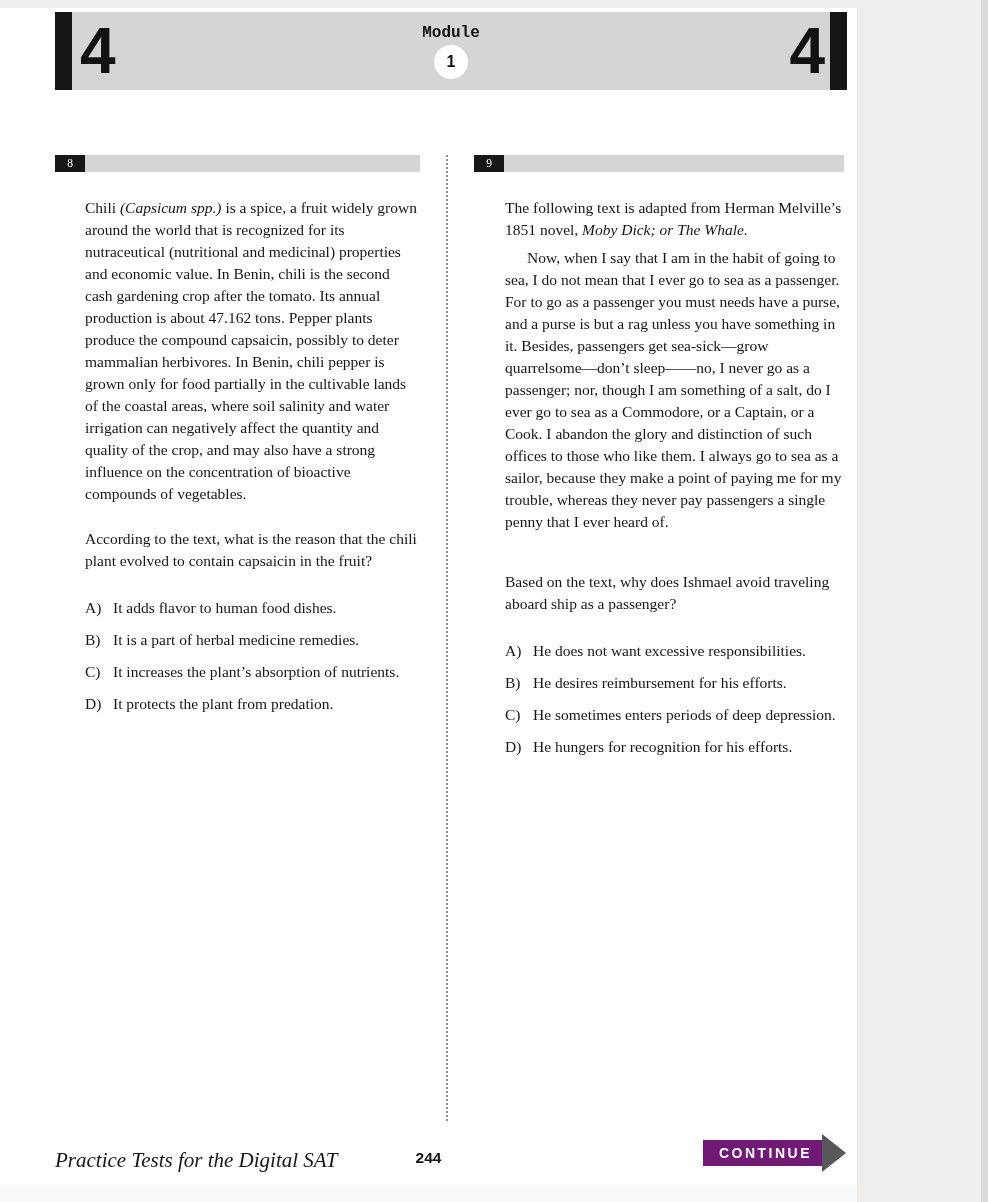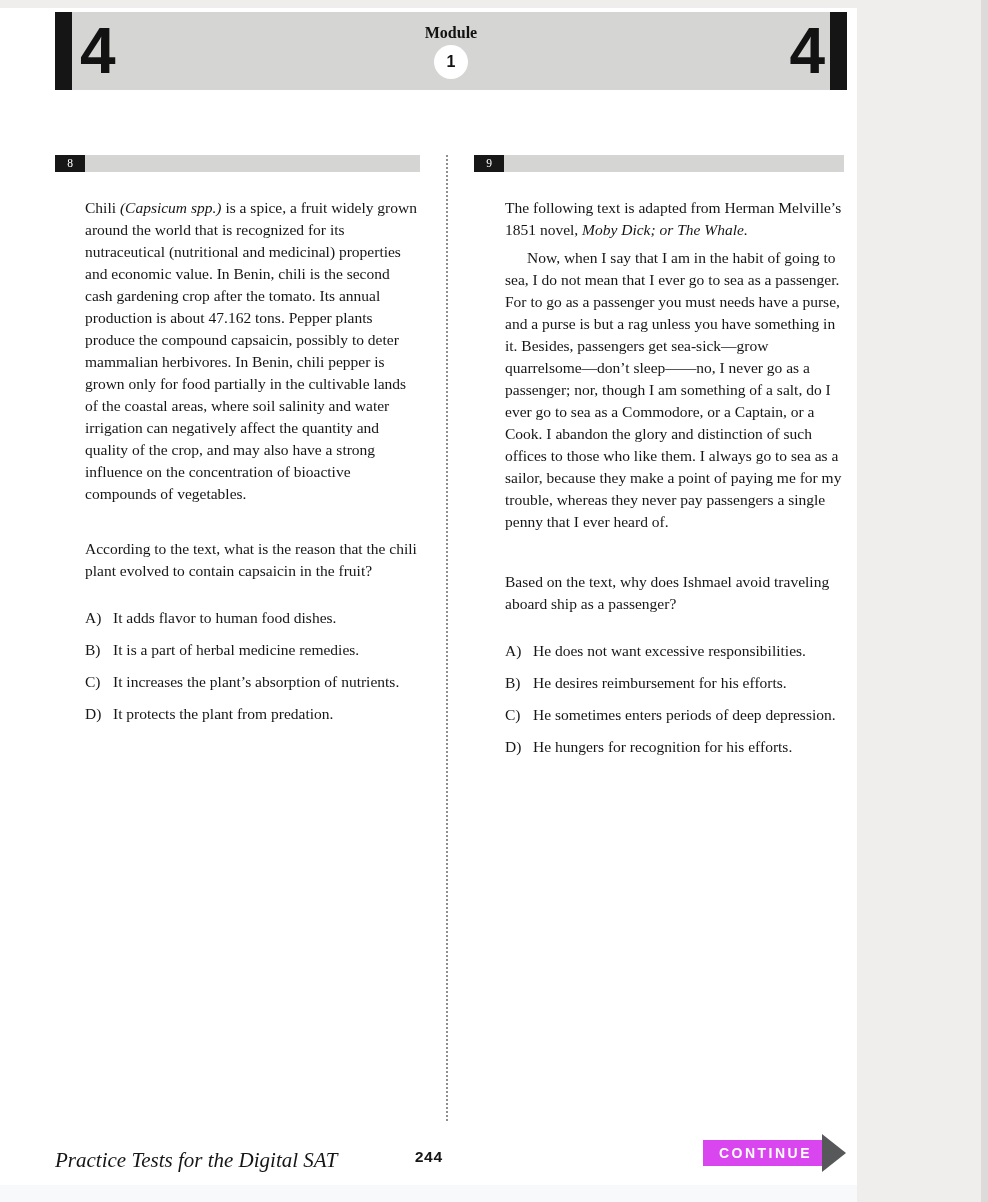--- a/index.html
+++ b/index.html
@@ -34,21 +34,21 @@
   .big-num {
     font-family:"Liberation Sans", sans-serif;
     font-weight:bold; font-size:64px; line-height:70px;
     color:#121212; padding:0 8px; letter-spacing:-3px;
   }
   .banner-center {
     flex:1; display:flex; flex-direction:column;
     align-items:center; justify-content:center; gap:3px;
   }
   .module-label {
-    font-family:Liberation Serif, serif;
+    font-family:Liberation Mono, monospace;
     font-weight:bold; font-size:16px; color:#121212;
   }
   .module-circle {
     width:34px; height:34px; border-radius:50%;
     background:#ffffff;
     display:flex; align-items:center; justify-content:center;
     font-family:"Liberation Sans", sans-serif;
     font-weight:bold; font-size:16px; color:#121212;
   }
 
@@ -73,44 +73,44 @@
 
   .content {
     margin-left:30px;
     font-size:15.5px; line-height:22px; color:#161616;
   }
   .col-right .content { margin-left:31px; }
 
   .passage  { margin-top:25px; }
   .col-right .intro   { margin-top:25px; }
   .col-right .passage { margin-top:6px; text-indent:22px; }
-  .question { margin-top:33px; }
+  .question { margin-top:23px; }
   .col-right .question { margin-top:38px; }
   .choices  { list-style:none; margin-top:25px; }
   .choice   { display:flex; margin-bottom:10px; }
   .choice .letter { flex:0 0 28px; }
   .italic { font-style:italic; }
 
   
   .footer-title {
     position:absolute; left:55px; top:1140px;
     font-style:italic; font-size:21px; color:#161616;
   }
   .footer-page {
     position:absolute; left:0; top:1141px; width:857px;
     text-align:center;
-    font-family:Liberation Mono, monospace;
+    font-family:Liberation Sans, sans-serif;
     font-weight:bold; font-size:15.5px; color:#161616;
   }
   .continue {
     position:absolute; right:11px; top:1126px;
     display:flex; align-items:center; cursor:pointer;
   }
   .continue-body {
-    background:#d946ef; color:#ffffff; height:26px;
+    background:#701a75; color:#ffffff; height:26px;
     display:flex; align-items:center;
     padding:0 10px 0 16px;
     font-family:"Liberation Sans", sans-serif;
     font-weight:bold; font-size:14px; letter-spacing:2.5px;
   }
   .continue-arrow {
     width:0; height:0;
     border-top:19px solid transparent;
     border-bottom:19px solid transparent;
     border-left:24px solid #57585a;

